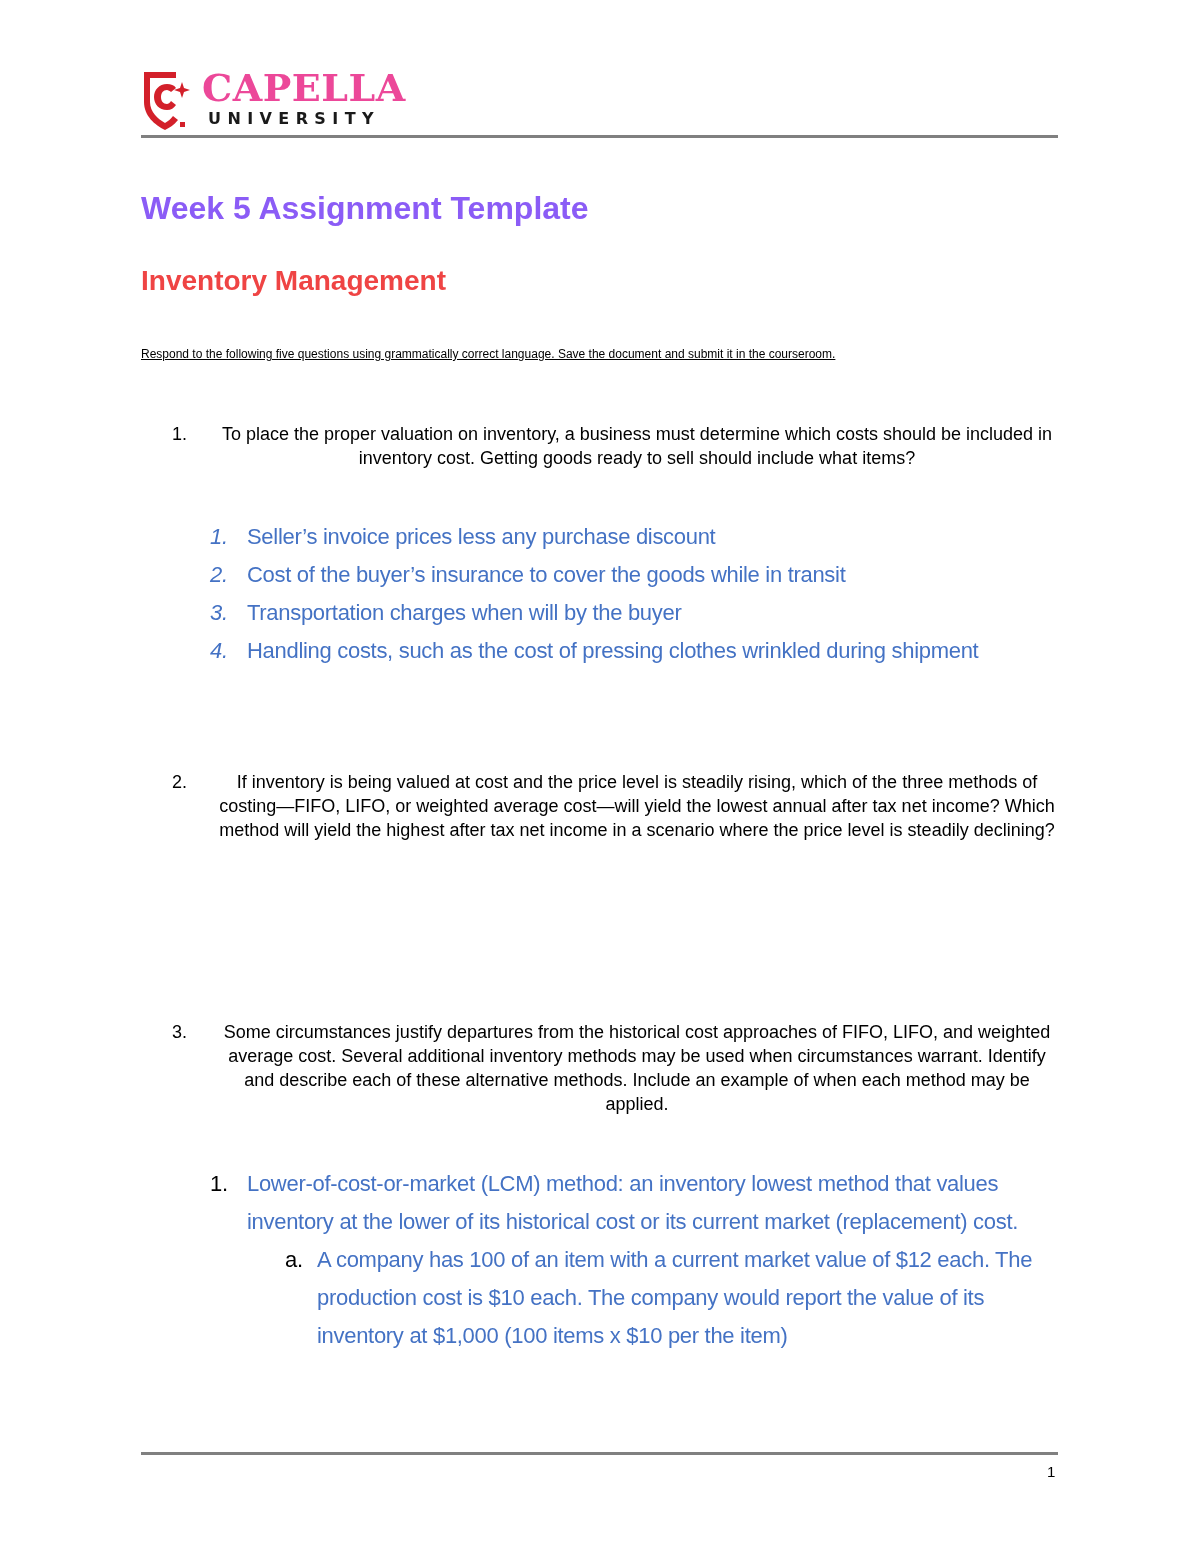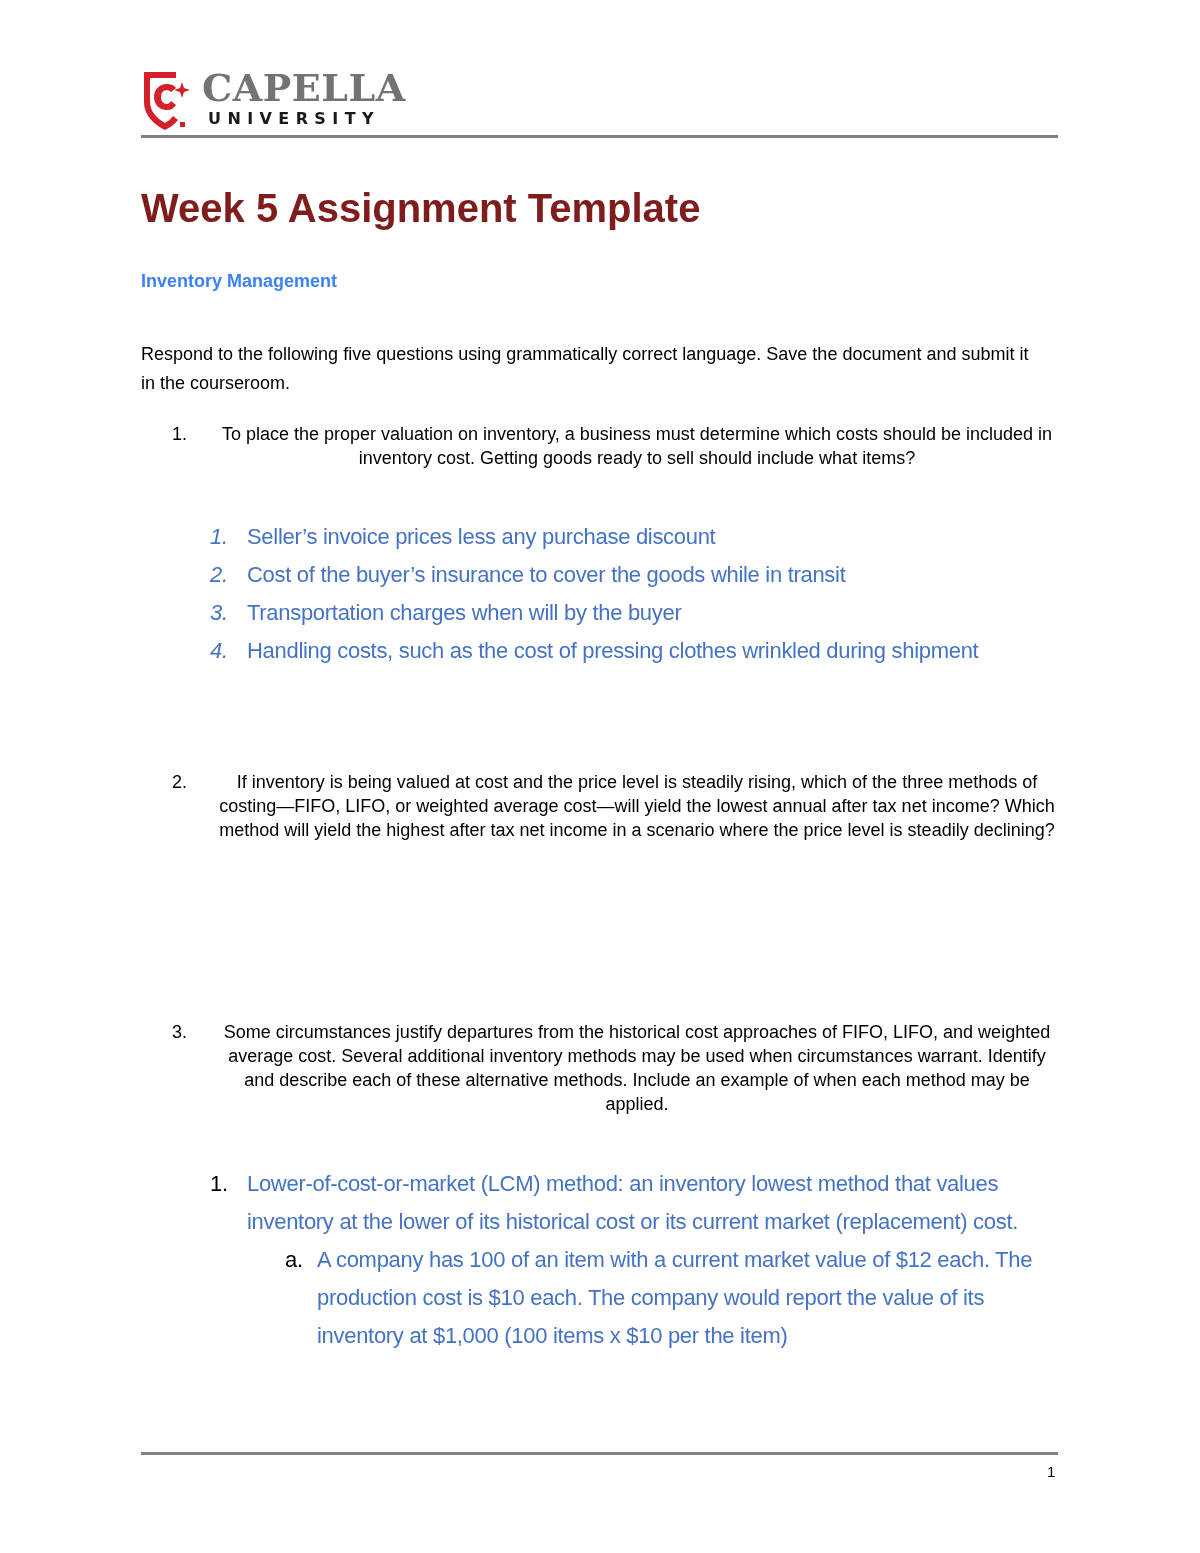--- a/index.html
+++ b/index.html
@@ -2,32 +2,32 @@
 <html><head>
   <meta charset="utf-8">
   <style>
     html, body { margin: 0; padding: 0; background: #ffffff; }
     body { width: 1200px; height: 1553px; position: relative; overflow: hidden; }
     .page { position: absolute; left: 0; top: 0; width: 1200px; height: 1553px; background: #fff; }
 
     
     .logo { position: absolute; left: 140px; top: 68px; width: 290px; height: 62px; }
     .shield { position: absolute; left: 0; top: 0; width: 50px; height: 62px; }
-    .logo-capella { position: absolute; left: 62px; top: -2px; font-family: "DejaVu Serif", serif; font-weight: bold; font-size: 38px; letter-spacing: 0.5px; color: #737373; line-height: 44px; white-space: nowrap; }
+    .logo-capella { position: absolute; left: 62px; top: -2px; font-family: "DejaVu Serif", serif; font-weight: bold; font-size: 38px; letter-spacing: 0.5px; color: #ec4899; line-height: 44px; white-space: nowrap; }
     .logo-univ { position: absolute; left: 68px; top: 42px; font-family: "DejaVu Sans", sans-serif; font-weight: bold; font-size: 16px; letter-spacing: 6.4px; color: #1a1a1a; line-height: 18px; white-space: nowrap; }
 
     .rule { position: absolute; left: 141px; width: 917px; height: 3px; background: #808080; }
     .rule.top { top: 135px; }
     .rule.bottom { top: 1452px; }
     .calibri { font-family: "Liberation Sans", sans-serif; font-stretch: condensed; }
 
-    .title { position: absolute; left: 141px; top: 188px; font-family: "Liberation Sans", sans-serif; font-weight: bold; font-size: 40px; color: #7f1d1d; line-height: 40px; white-space: nowrap; }
-    .subtitle { position: absolute; left: 141px; top: 264px; font-family: "Liberation Sans", sans-serif; font-weight: bold; font-size: 18px; color: #3b82f6; line-height: 34px; white-space: nowrap; }
+    .title { position: absolute; left: 141px; top: 188px; font-family: "Liberation Sans", sans-serif; font-weight: bold; font-size: 32px; color: #8b5cf6; line-height: 40px; white-space: nowrap; }
+    .subtitle { position: absolute; left: 141px; top: 264px; font-family: "Liberation Sans", sans-serif; font-weight: bold; font-size: 28px; color: #ef4444; line-height: 34px; white-space: nowrap; }
 
-    .intro { position: absolute; left: 141px; top: 340px; width: 900px; font-family: "Liberation Sans", sans-serif; font-size: 18px; color: #000; line-height: 29px; }
+    .intro { position: absolute; left: 141px; top: 340px; width: 900px; font-family: "Liberation Sans", sans-serif; font-size: 12px; color: #000; line-height: 29px; text-decoration: underline; }
 
     .q { position: absolute; left: 172px; width: 890px; font-family: "Liberation Sans", sans-serif; font-size: 18px; color: #000; line-height: 24px; }
     .q .num { position: absolute; left: 0; top: 0; }
     .q .txt { position: absolute; left: 40px; top: 0; width: 850px; text-align: center; }
 
     .ans { position: absolute; font-family: "Liberation Sans", sans-serif; color: #4472c4; font-size: 22px; line-height: 38px; letter-spacing: -0.3px; }
     .ans-list1 { left: 210px; top: 518px; width: 820px; }
     .ans-list1 .item { position: relative; padding-left: 37px; }
     .ans-list1 .item .n { position: absolute; left: 0; top: 0; font-style: italic; }
 

